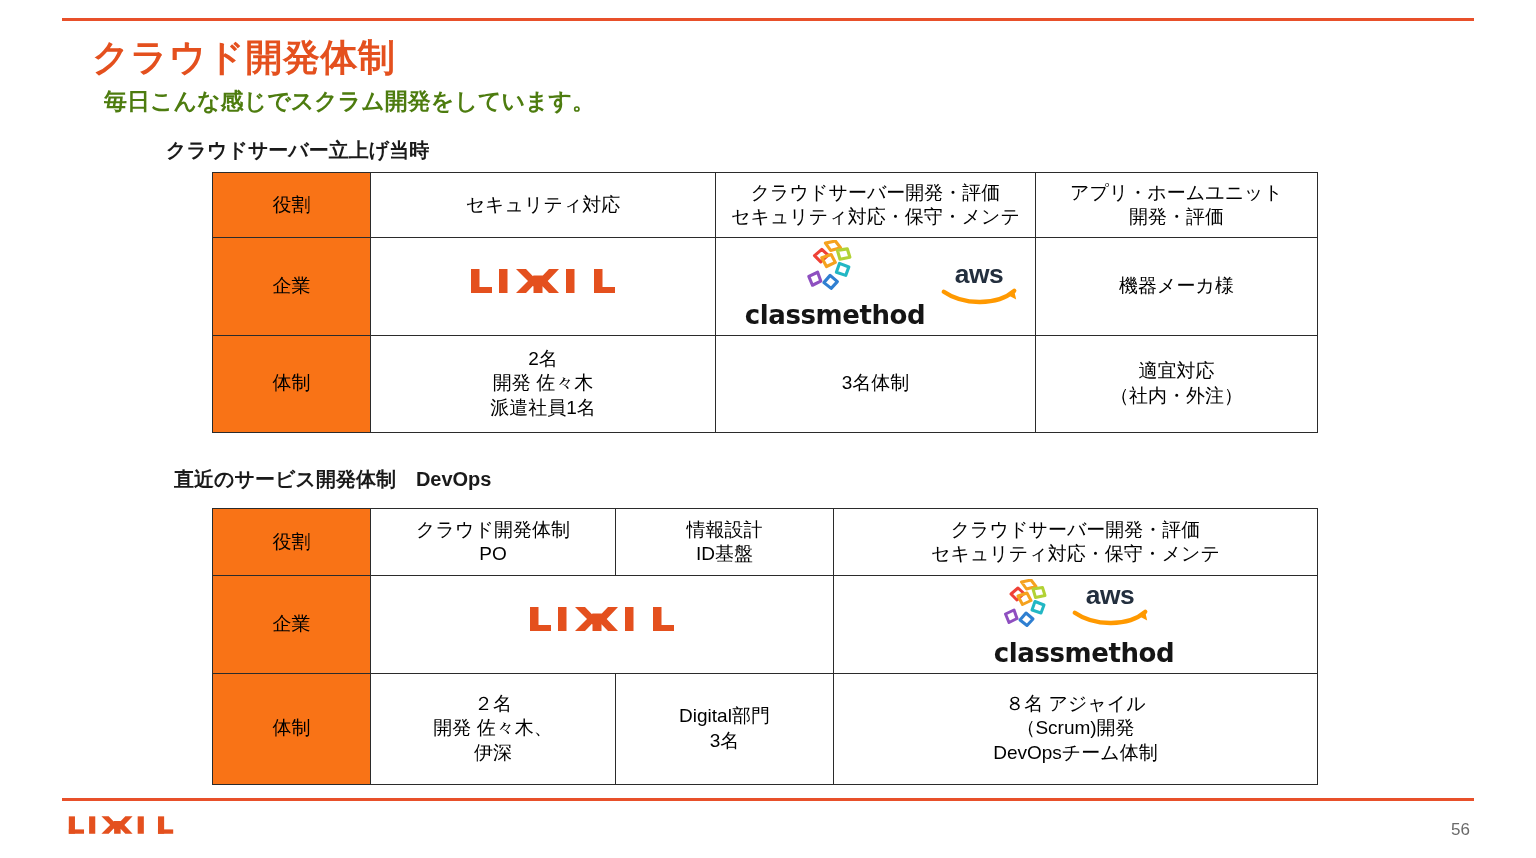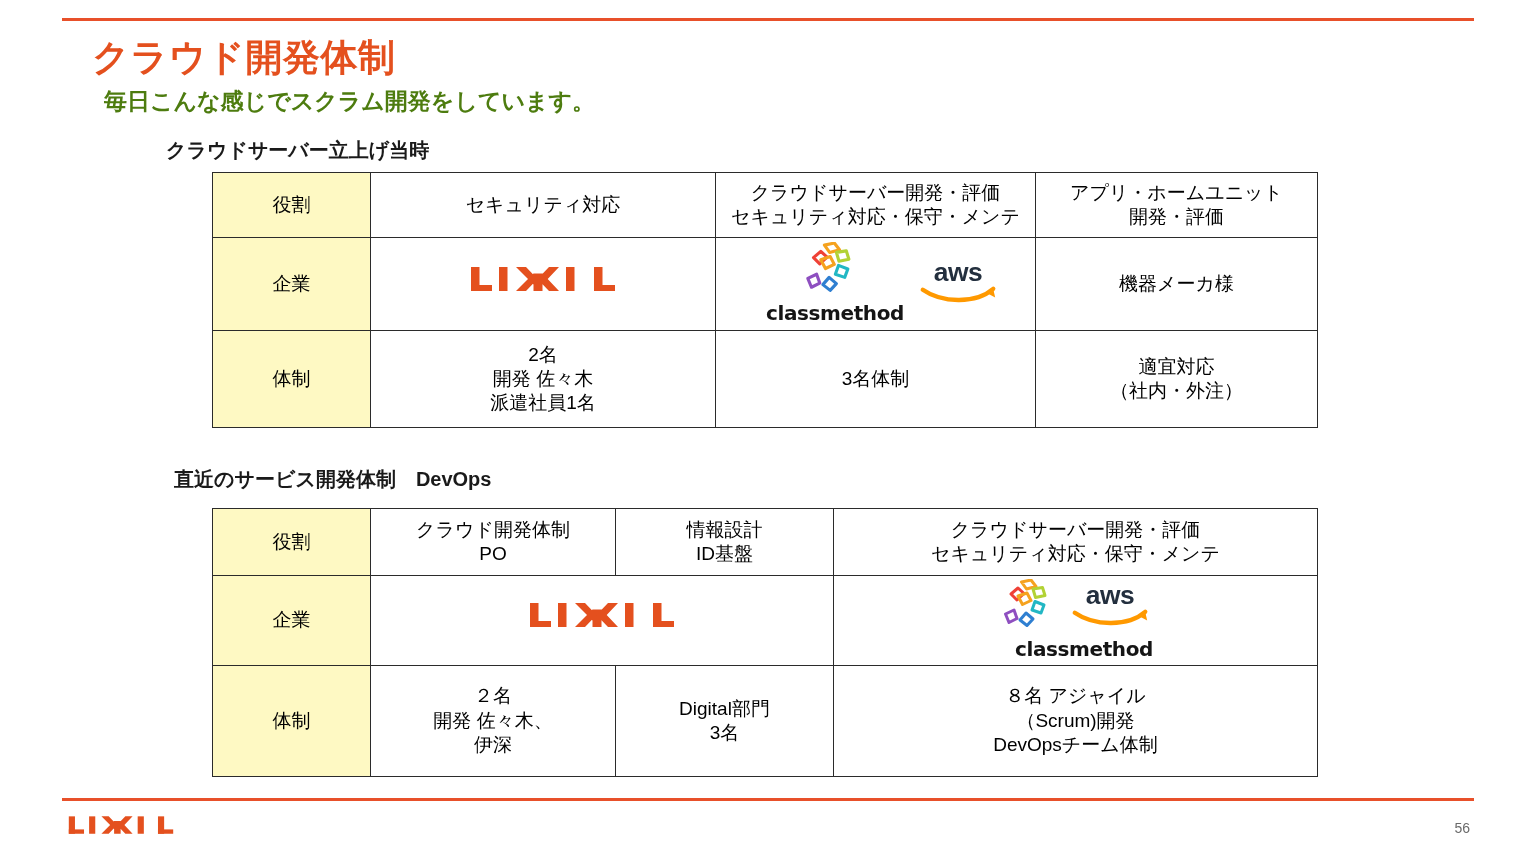--- a/index.html
+++ b/index.html
@@ -67,21 +67,21 @@
   .tbl td {
     border: 1px solid #2b2b2b;
     text-align: center;
     vertical-align: middle;
     font-size: 19px;
     line-height: 1.28;
     color: #000;
     padding: 2px 4px;
   }
   .rowhead {
-    background: #fef9c3;
+    background: #f97316;
     font-size: 19px;
   }
   .tbl-1 { left: 212px; top: 172px; width: 1105px; }
   .tbl-2 { left: 212px; top: 508px; width: 1105px; }
 
   .r-head td { height: 60px; }
   .r-logo td { height: 88px; }
   .r-size td { height: 92px; }
 
   .t2 .r-head td { height: 62px; }
@@ -103,21 +103,21 @@
     gap: 10px;
   }
   .cm-block {
     display: flex;
     flex-direction: column;
     align-items: center;
   }
   .cm-word {
     font-family: "DejaVu Sans", sans-serif;
     font-weight: bold;
-    font-size: 20px;
+    font-size: 26px;
     letter-spacing: -0.4px;
     color: #151515;
     margin-top: 1px;
     margin-left: 17px;
   }
   .aws-block {
     display: flex;
     flex-direction: column;
     align-items: center;
   }
@@ -137,21 +137,21 @@
   
   .footer-logo {
     position: absolute;
     left: 66px;
     top: 812px;
   }
   .page-num {
     position: absolute;
     right: 66px;
     top: 820px;
-    font-size: 14px;
+    font-size: 17px;
     color: #6a6a6a;
   }
 </style>
 </head>
 <body>
 
 <div class="rule rule-top"></div>
 
 <div class="slide-title">クラウド開発体制</div>
 <div class="slide-subtitle">毎日こんな感じでスクラム開発をしています。</div>

